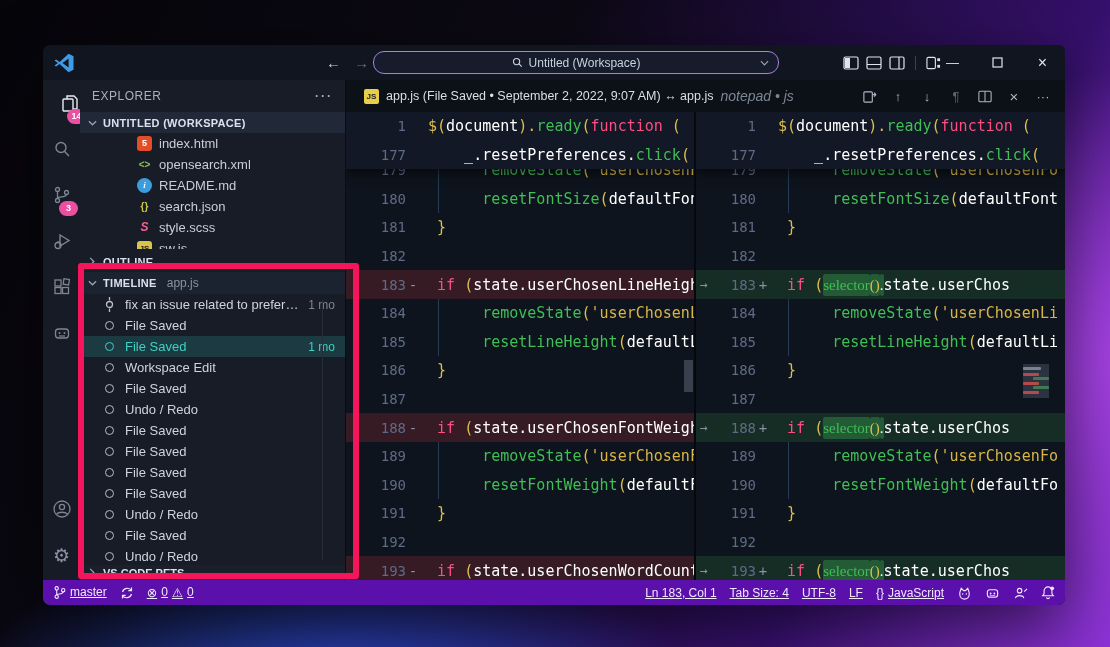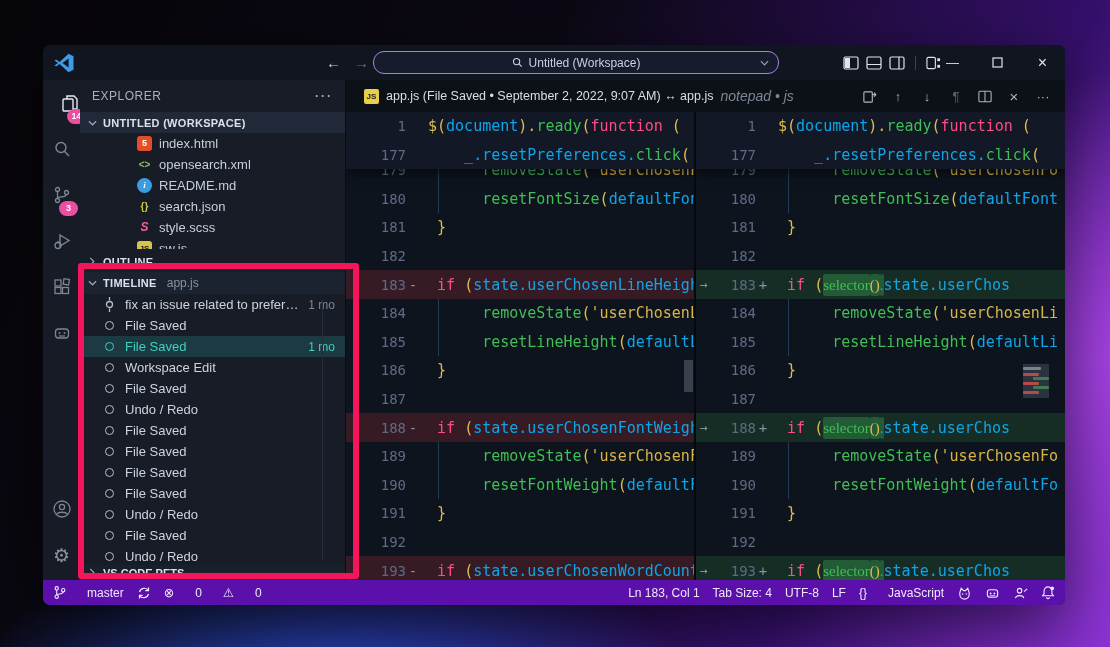--- a/index.html
+++ b/index.html
@@ -86,34 +86,34 @@
   .arw{width:16px;text-align:center;color:#8792a3;font-size:13px;}
   .num{width:44px;text-align:right;color:#5f6b85;}
   .sgn{width:14px;text-align:center;color:#8792a3;}
   .code{padding-left:8px;}
   .crow.removed{background:rgba(214,57,70,.20);}
   .crow.added{background:rgba(60,180,80,.16);}
   .tok-k{color:#fb4e82;}
   .tok-f{color:#3fbf54;}
   .tok-p{color:#ddbf4d;}
   .tok-s{color:#d8b545;}
-  .tok-t{color:#0ea5e9;text-align:right;}
+  .tok-t{color:#ffffff;text-align:right;}
   .tok-hl{background:rgba(70,200,95,.30);border-radius:2px;padding:3px 0;font-family:Liberation Serif, serif;}
   .guide{position:absolute;left:92px;width:1px;background:#263a55;z-index:1;}
   .vthumb{position:absolute;right:1px;top:248px;width:9px;height:32px;background:#39404d;z-index:4;}
   .ruler{position:absolute;right:16px;top:252px;width:26px;height:34px;z-index:4;background:#2c3340;}
   .ruler .rl{position:absolute;height:2.5px;border-radius:1px;}
   .rl.red{background:#b54a4a;left:0;width:16px;}
   .rl.grn{background:#3f7a52;right:0;width:16px;}
   .rl.gry{background:#7a828e;left:0;width:18px;}
 
   
   .statusbar{position:absolute;left:0;right:0;bottom:0;height:25px;background:#5b10ab;display:flex;align-items:center;color:#efe9fb;font-size:12px;padding:0 10px;}
   .sgroup{display:flex;align-items:center;gap:13px;}
-  .sitem{display:flex;align-items:flex-end;gap:21px;cursor:pointer;}
+  .sitem{display:flex;align-items:flex-start;gap:4px;cursor:pointer;text-decoration:underline;}
   .sgroup.right{margin-left:auto;}
   .sico{display:inline-flex;align-items:center;}
   .uni{font-size:12.5px;}
 
   
   .annot{position:absolute;left:35px;top:218px;width:269px;height:304px;border:6px solid #f4155d;border-radius:3px;z-index:50;pointer-events:none;}
 
   svg{display:block;}
 </style>
 </head>

